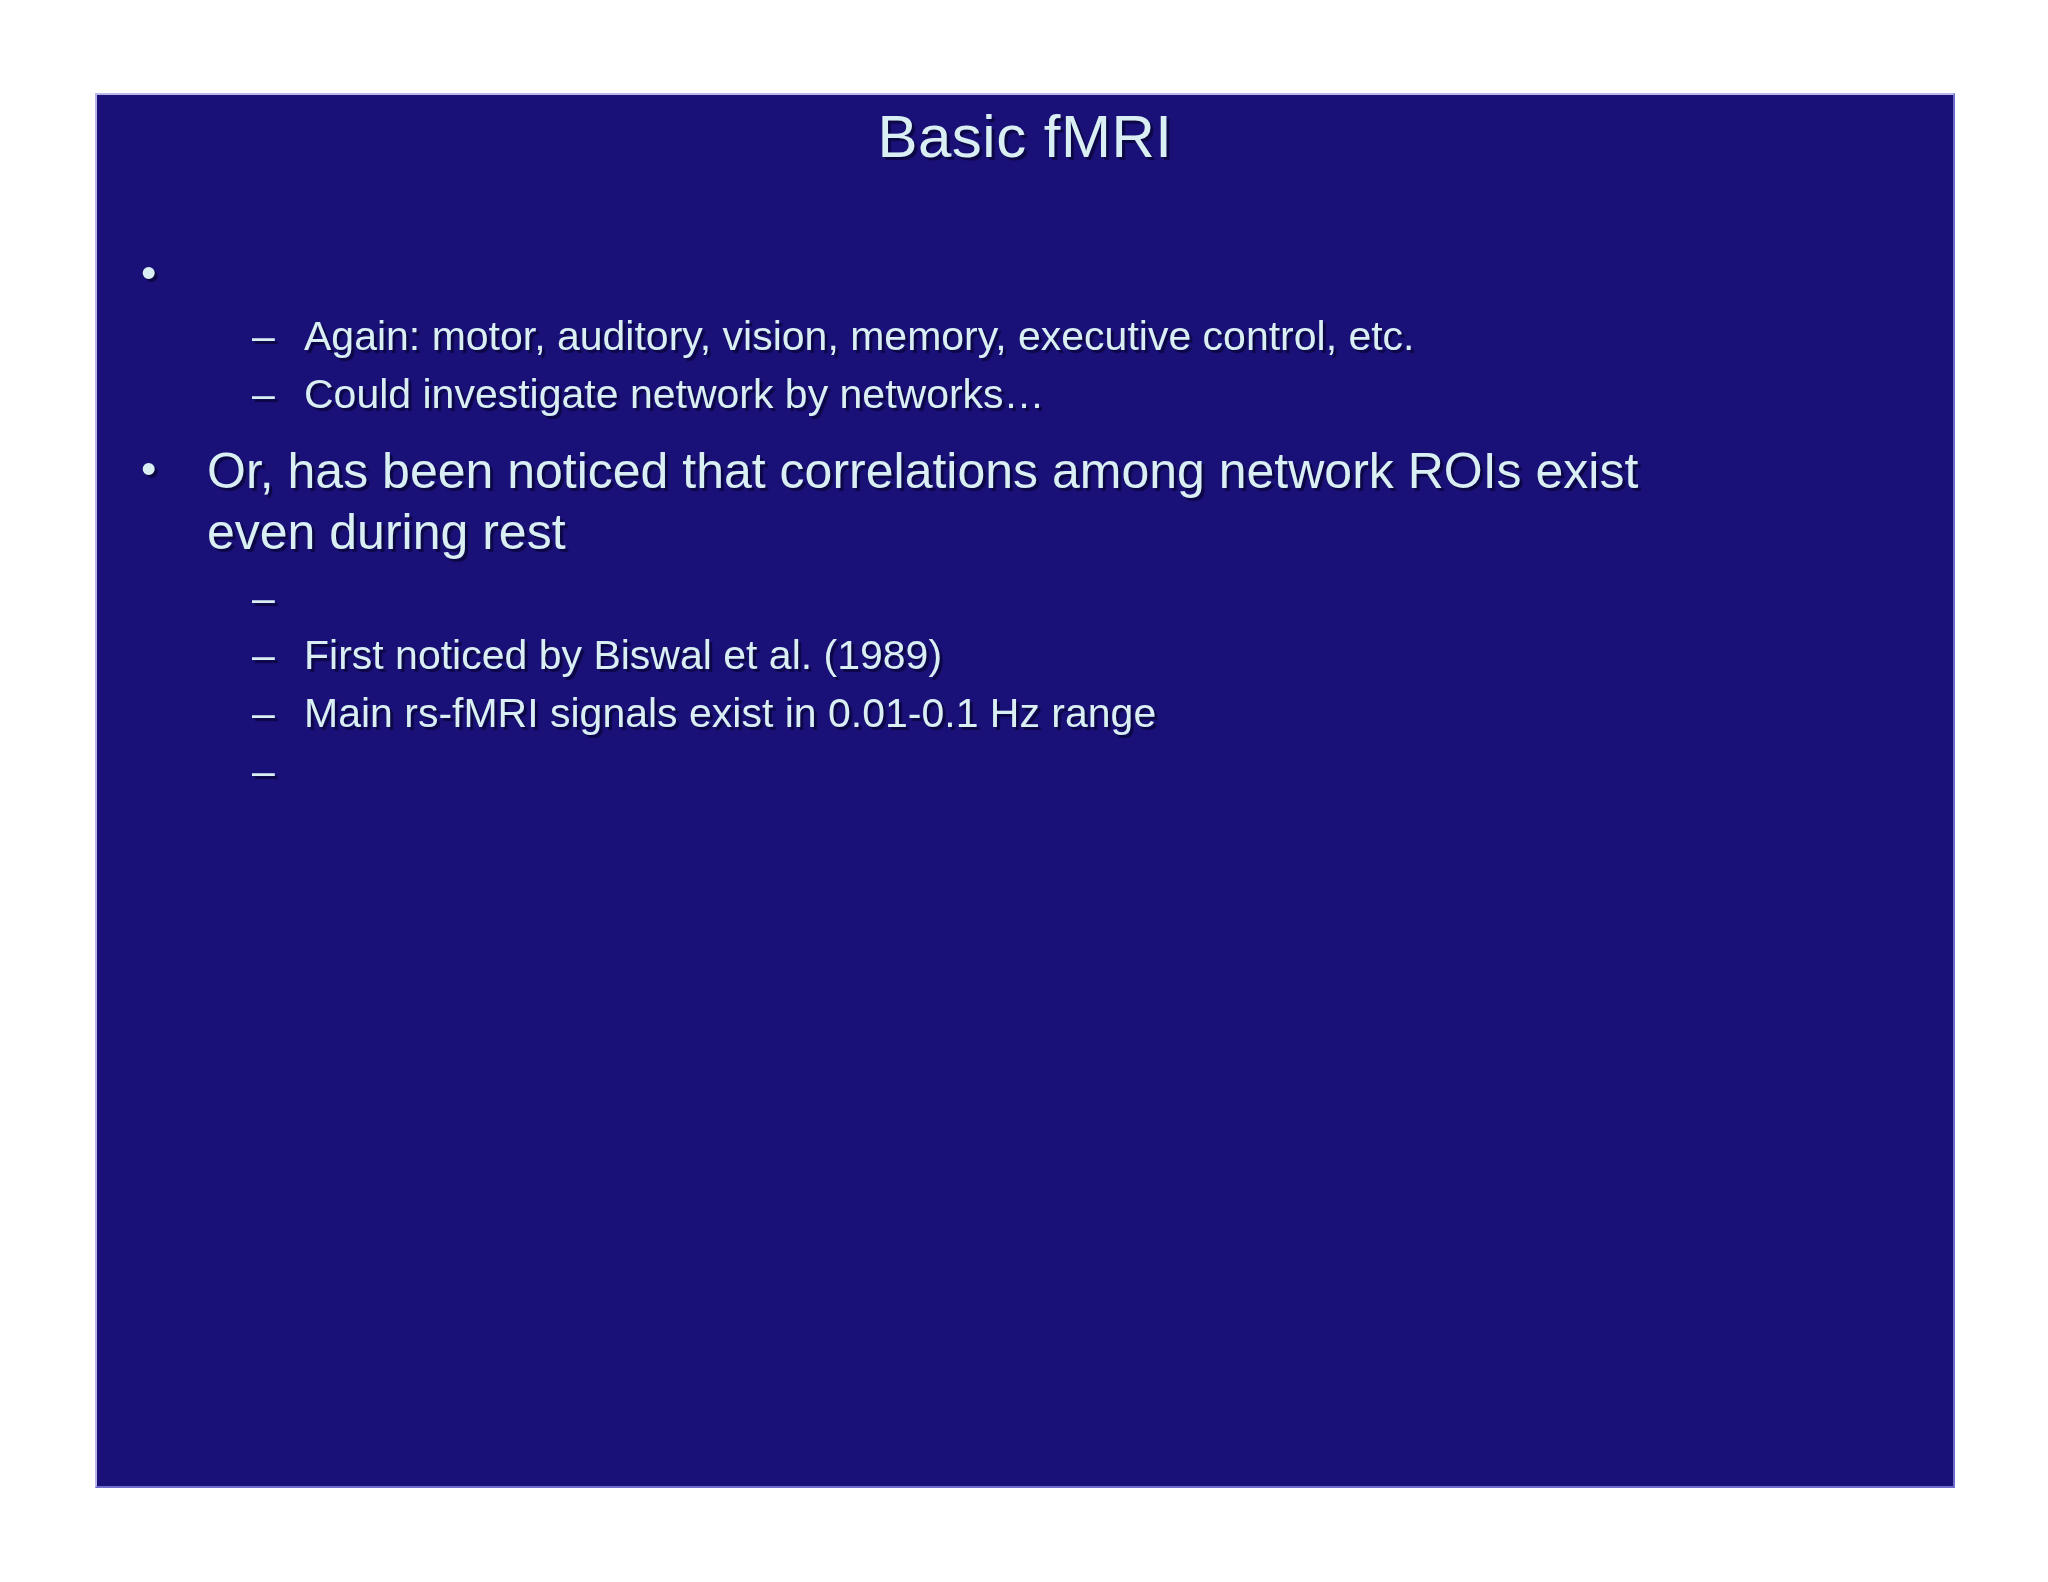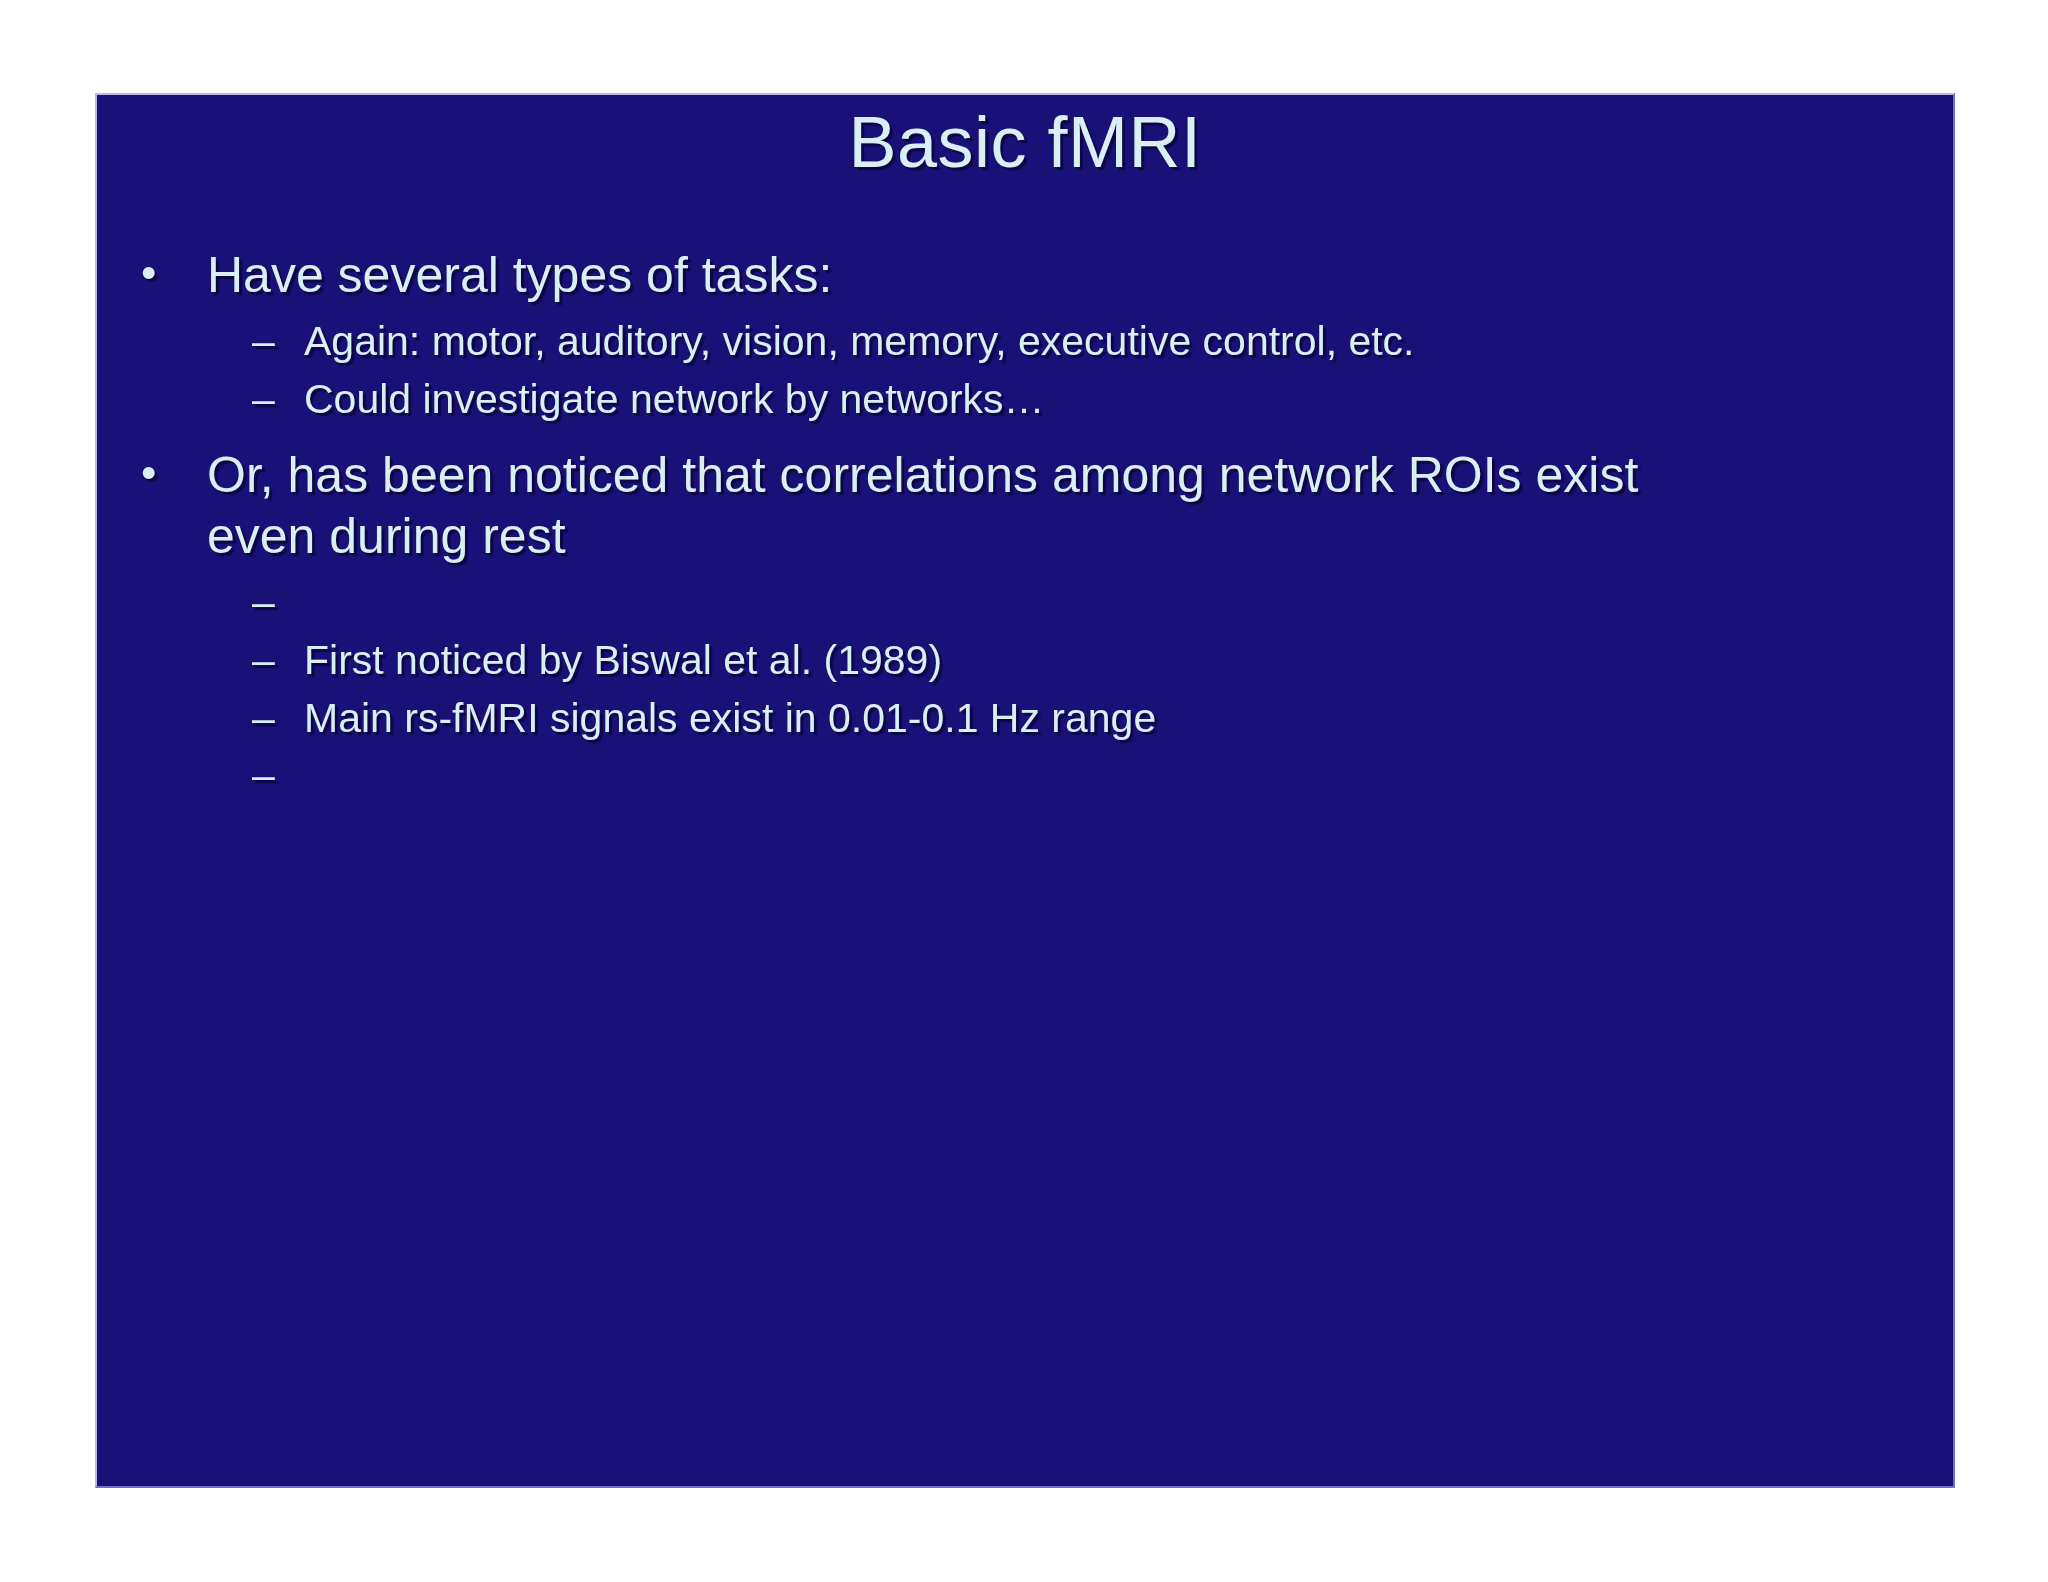--- a/index.html
+++ b/index.html
@@ -38,21 +38,21 @@
     overflow: hidden;
   }
 
   
   #slide-title {
     position: absolute;
     left: 0;
     top: 10px;
     width: 100%;
     text-align: center;
-    font-size: 72px;
+    font-size: 60px;
     line-height: 1.05;
     font-weight: 400;
     color: #d9eff3;
     letter-spacing: 0.5px;
     text-shadow: 3px 3px 1px rgba(10, 6, 60, 0.85);
     white-space: nowrap;
   }
 
   
   #slide-body {
@@ -118,21 +118,20 @@
 
 <div id="slide-canvas">
   <div id="slide">
 
     <div id="slide-title">Basic fMRI</div>
 
     <div id="slide-body">
 
       <div class="bullet-row level-1">
         <span class="bullet-marker">•</span>
-        <span class="bullet-text">Have several types of tasks:</span>
       </div>
 
       <div class="bullet-row level-2 group-spacer-small">
         <span class="bullet-marker">–</span>
         <span class="bullet-text">Again: motor, auditory, vision, memory, executive control, etc.</span>
       </div>
 
       <div class="bullet-row level-2">
         <span class="bullet-marker">–</span>
         <span class="bullet-text">Could investigate network by networks…</span>

